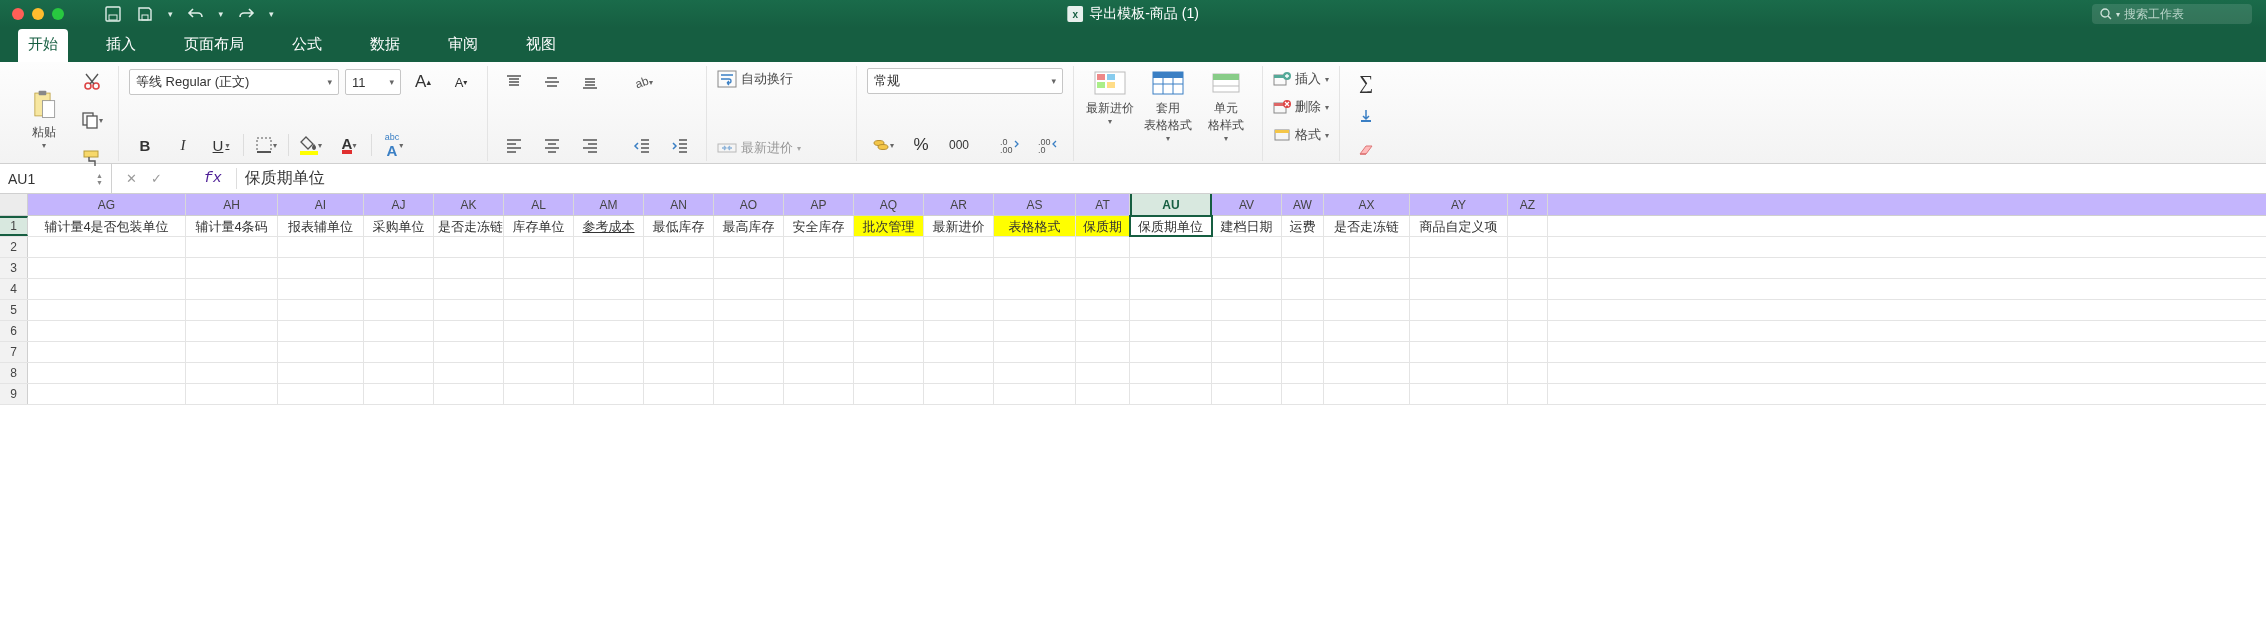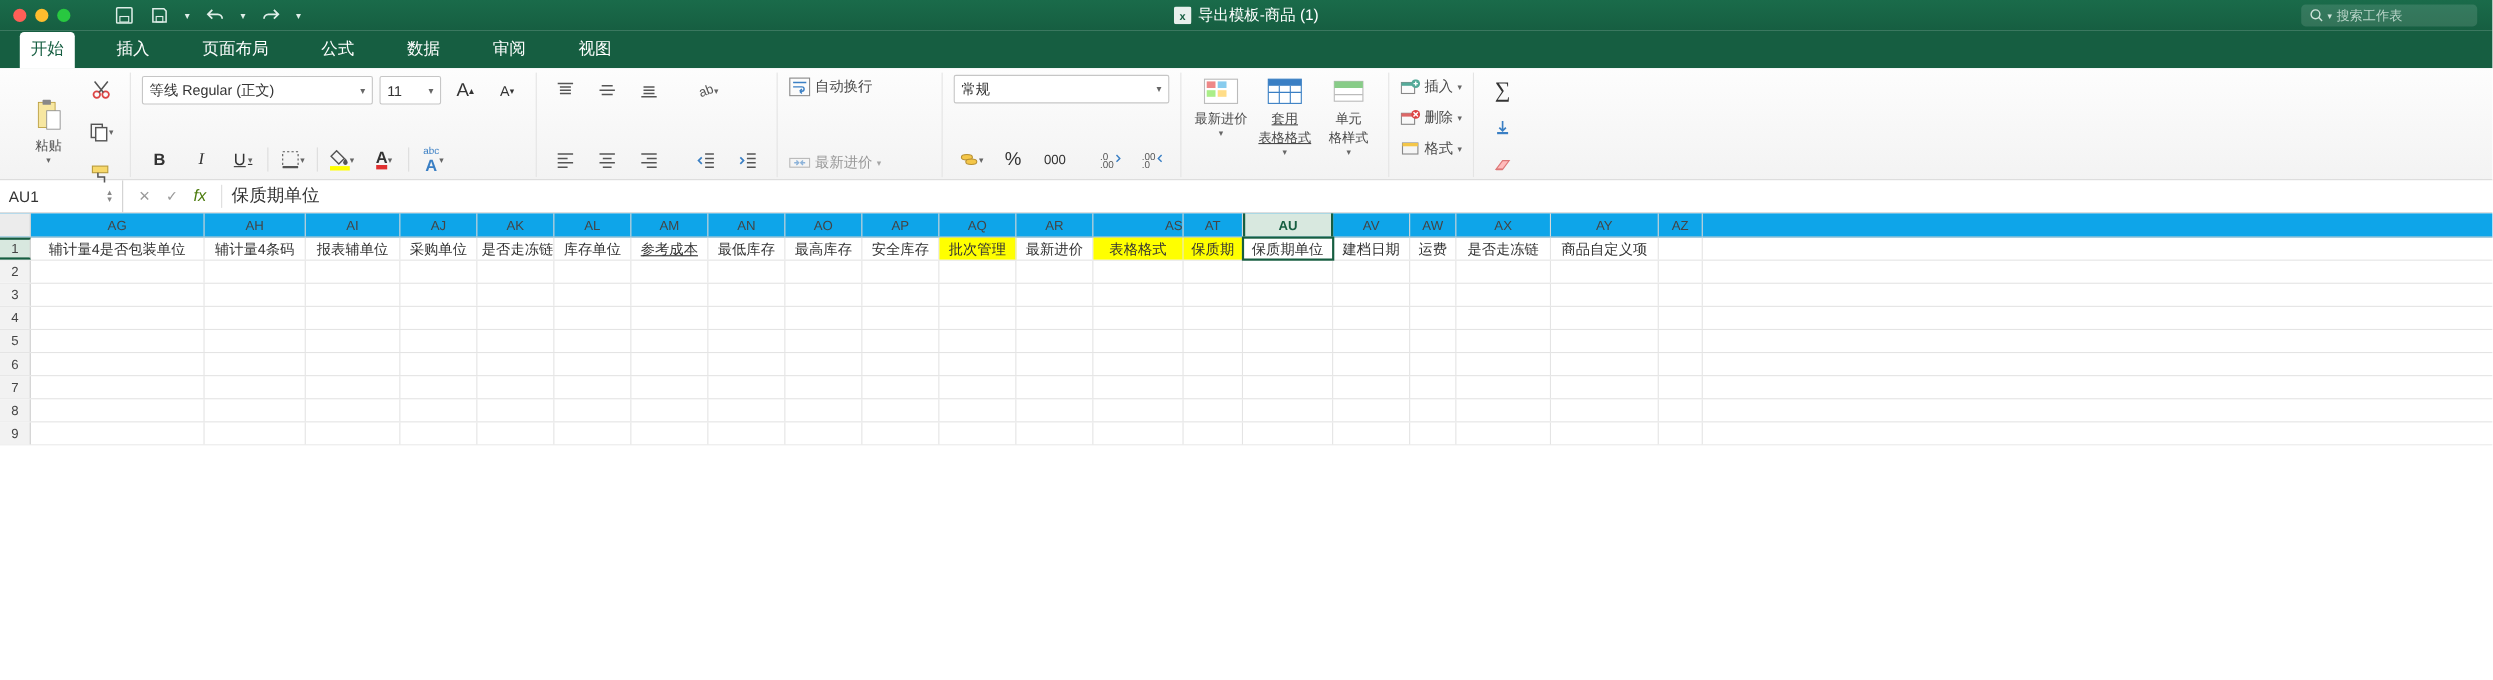--- a/index.html
+++ b/index.html
@@ -31,24 +31,24 @@
   .toolbtn { width:32px; height:28px; border:1px solid transparent; display:flex; align-items:center; justify-content:center; cursor:pointer; border-radius:2px; font-size:15px; }
   .bigbtn { width:52px; display:flex; flex-direction:column; align-items:center; cursor:pointer; }
   .bigbtn .ic { width:32px; height:32px; }
   .minirow { display:flex; align-items:center; gap:4px; height:22px; cursor:pointer; font-size:13px; color:#4a4a4a; }
   .caret-sm { font-size:8px; color:#666; }
   
   .formulabar { height:30px; border-bottom:1px solid #d0d0d0; display:flex; align-items:center; background:#fff; }
   .namebox { width:112px; height:100%; border-right:1px solid #d0d0d0; display:flex; align-items:center; padding:0 8px; font-size:14px; gap:6px; }
   .namebox .stepper { margin-left:auto; display:flex; flex-direction:column; font-size:7px; color:#888; line-height:7px; }
   .fb-btns { display:flex; gap:14px; padding:0 14px; color:#9a9a9a; align-items:center; }
-  .fx { font-style:italic; font-family:Liberation Sans, sans-serif; font-size:15px; color:#4d7c0f; }
+  .fx { font-style:italic; font-family:Liberation Mono, monospace; font-size:15px; color:#4c1d95;margin-left:28px; }
   .fb-input { flex:1; padding:0 8px; font-size:16px; }
   
-  .colheaders { height:22px; background:#0ea5e9; border-bottom:1px solid #cfcfcf; display:flex; }
+  .colheaders { height:22px; background:#c4b5fd; border-bottom:1px solid #cfcfcf; display:flex; }
   .corner { width:28px; border-right:1px solid #cfcfcf; background:#ececec; }
   .ch { border-right:1px solid #d8d8d8; text-align:center; font-size:12px; color:#444; line-height:22px; cursor:pointer; }
   .ch.active { background:#d8e8df; border-left:2px solid #165e41; border-right:2px solid #165e41; color:#165e41; font-weight:600; }
   
   .gridbody { }
   .row { height:21px; display:flex; border-bottom:1px solid #e4e4e4; }
   .rh { width:28px; background:#f2f2f2; border-right:1px solid #cfcfcf; text-align:center; font-size:12px; color:#444; line-height:21px; cursor:pointer; }
   .rh.active { background:#d8e8df; border-top:2px solid #165e41; border-bottom:2px solid #165e41; line-height:17px; }
   .cell { border-right:1px solid #e4e4e4; font-size:13px; line-height:21px; padding:0 4px; text-align:center; overflow:hidden; white-space:nowrap; cursor:cell; }
   .cell.hl { background:#ffff00; }
@@ -330,21 +330,21 @@
           </svg>
         <div class="lbl-under">最新进价</div>
           <span class="caret-sm">▾</span>
       </div>
       <div class="bigbtn">
         <svg width="34" height="30" viewBox="0 0 34 30">
             <rect x="2" y="4" width="30" height="22" fill="#fff" stroke="#3a7fc4"></rect>
             <rect x="2" y="4" width="30" height="6" fill="#3a7fc4"></rect>
             <path d="M2 16h30M12 10v16M22 10v16" stroke="#3a7fc4"></path>
           </svg>
-        <div class="lbl-under" style="white-space:pre-line;text-decoration:underline;">套用
+        <div class="lbl-under" style="white-space:pre-line;">套用
 表格格式</div>
           <span class="caret-sm">▾</span>
       </div>
       <div class="bigbtn">
         <svg width="34" height="30" viewBox="0 0 34 30">
             <rect x="4" y="6" width="26" height="18" fill="#fff" stroke="#bbb"></rect>
             <rect x="4" y="6" width="26" height="6" fill="#8c8"></rect>
             <path d="M4 18h26" stroke="#bbb"></path>
           </svg>
         <div class="lbl-under" style="white-space:pre-line;">单元
@@ -432,21 +432,21 @@
       <div class="ch" style="width: 86px;">AI</div>
       <div class="ch" style="width: 70px;">AJ</div>
       <div class="ch" style="width: 70px;">AK</div>
       <div class="ch" style="width: 70px;">AL</div>
       <div class="ch" style="width: 70px;">AM</div>
       <div class="ch" style="width: 70px;">AN</div>
       <div class="ch" style="width: 70px;">AO</div>
       <div class="ch" style="width: 70px;">AP</div>
       <div class="ch" style="width: 70px;">AQ</div>
       <div class="ch" style="width: 70px;">AR</div>
-      <div class="ch" style="width: 82px; text-align: right;">AS</div>
+      <div class="ch" style="width: 82px;">AS</div>
       <div class="ch" style="width: 54px;">AT</div>
       <div class="ch active" style="width: 82px;">AU</div>
       <div class="ch" style="width: 70px;">AV</div>
       <div class="ch" style="width: 42px;">AW</div>
       <div class="ch" style="width: 86px;">AX</div>
       <div class="ch" style="width: 98px;">AY</div>
       <div class="ch" style="width: 40px;">AZ</div>
     </div>
 </div>
 

